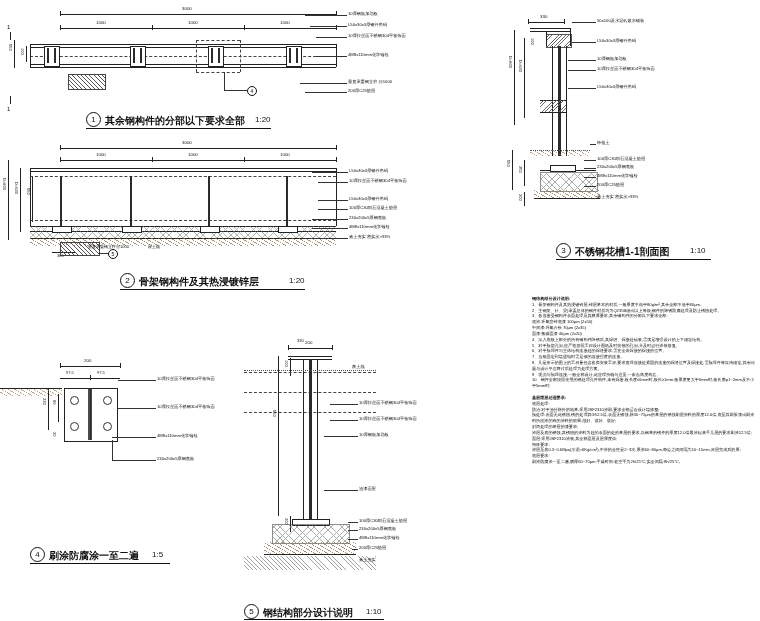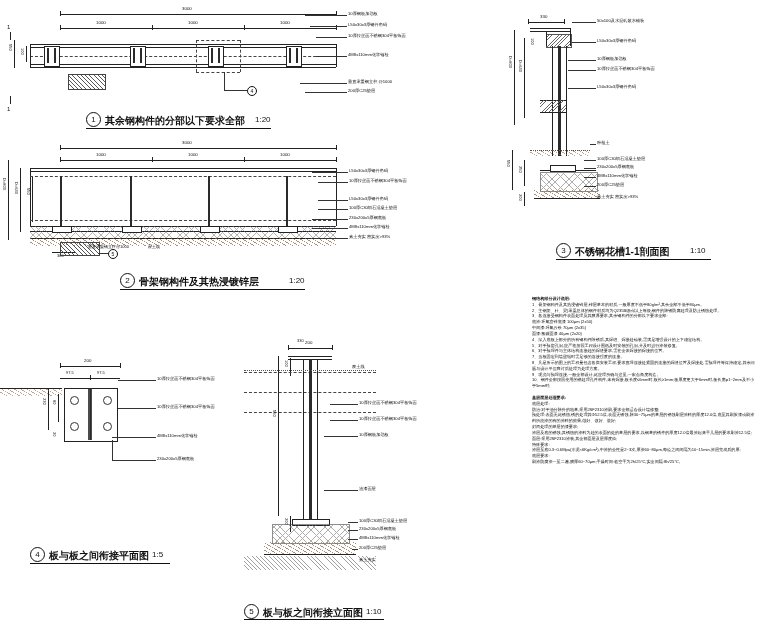--- a/index.html
+++ b/index.html
@@ -299,21 +299,21 @@
     <div class="txt" style="left:157px;top:376px;">10厚拉丝面不锈钢304平板饰面</div>
     <div class="leader" style="left:118px;top:408px;width:38px;"></div>
     <div class="txt" style="left:157px;top:404px;">10厚拉丝面不锈钢304平板饰面</div>
     <div class="leader" style="left:112px;top:437px;width:44px;"></div>
     <div class="txt" style="left:157px;top:433px;">4M8x110mm化学锚栓</div>
     <div class="leader" style="left:112px;top:460px;width:44px;"></div>
     <div class="leaderv" style="left:112px;top:440px;height:20px;"></div>
     <div class="txt" style="left:157px;top:456px;">230x200x5厚钢底板</div>
 
     <div class="circnum" style="left:30px;top:547px;">4</div>
-    <div class="title" style="left:49px;top:549px;">板与板之间衔接平面图</div>
+    <div class="title" style="left:49px;top:549px;">刷涂防腐涂一至二遍</div>
     <div class="scale" style="left:152px;top:550px;">1:5</div>
     <div class="ttl-underline" style="left:30px;top:563px;width:140px;"></div>
   </div>
 
   <div>
     <div class="hl ln" style="left:288px;top:348px;width:44px;"></div>
     <div class="tick" style="left:288px;top:345px;"></div>
     <div class="tick" style="left:332px;top:345px;"></div>
     <div class="dim" style="left:305px;top:340px;">200</div>
 
@@ -356,21 +356,21 @@
     <div class="txt" style="left:359px;top:518px;">100厚C30细石混凝土垫层</div>
     <div class="leader" style="left:348px;top:530px;width:10px;"></div>
     <div class="txt" style="left:359px;top:526px;">230x200x5厚钢底板</div>
     <div class="leader" style="left:348px;top:539px;width:10px;"></div>
     <div class="txt" style="left:359px;top:535px;">4M8x110mm化学锚栓</div>
     <div class="leader" style="left:352px;top:549px;width:6px;"></div>
     <div class="txt" style="left:359px;top:545px;">200厚C25垫层</div>
     <div class="txt" style="left:359px;top:557px;">素土夯实</div>
 
     <div class="circnum" style="left:244px;top:604px;">5</div>
-    <div class="title" style="left:263px;top:606px;">板与板之间衔接立面图</div>
+    <div class="title" style="left:263px;top:606px;">钢结构部分设计说明</div>
     <div class="scale" style="left:366px;top:607px;">1:10</div>
     <div class="ttl-underline" style="left:244px;top:619px;width:140px;"></div>
   </div>
 
   <div class="notes" style="left:532px;top:296px;width:226px;">
     <div style="font-weight:bold;">钢结构部分设计说明:</div>
     <div>1、骨架钢构件及其热浸镀锌层,锌层基本的材质,一般厚度不低于80g/m²,其余全部不低于80μm。</div>
     <div>2、主钢架、柱、梁)承重总体的钢件材质均为Q235B级或以上等级,钢件的除锈防腐处理及防止锈蚀处理。</div>
     <div>3、各连接受钢构件表面处理及其膜厚要求,其余钢构件的分部以下要求全部:</div>
     <div>       底涂:环氧富锌底漆          100μm (2x50)</div>

